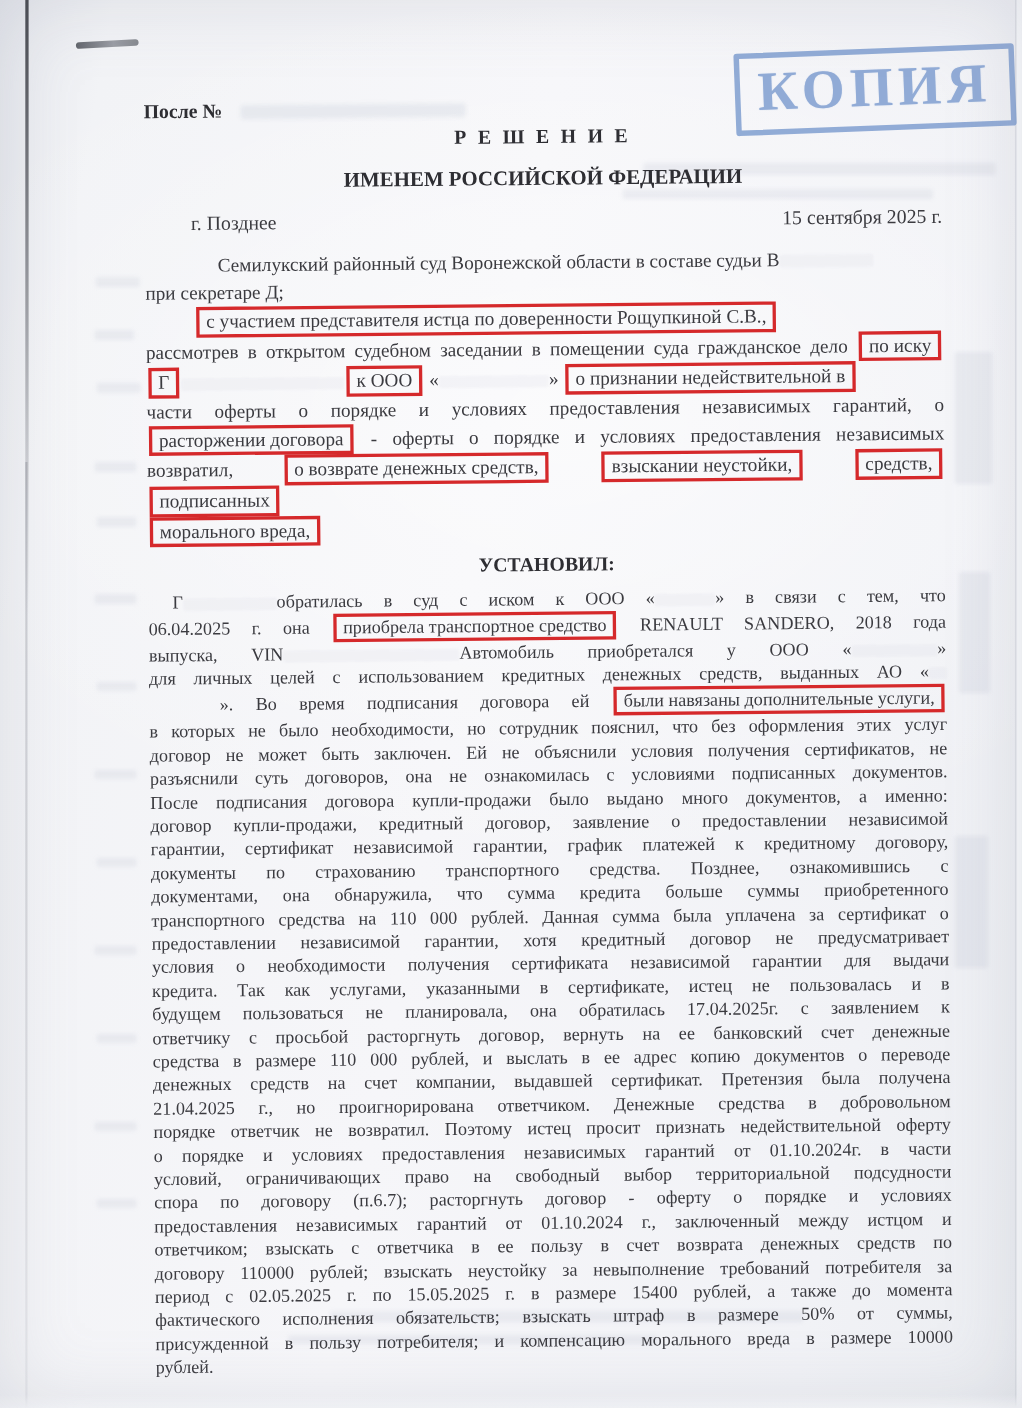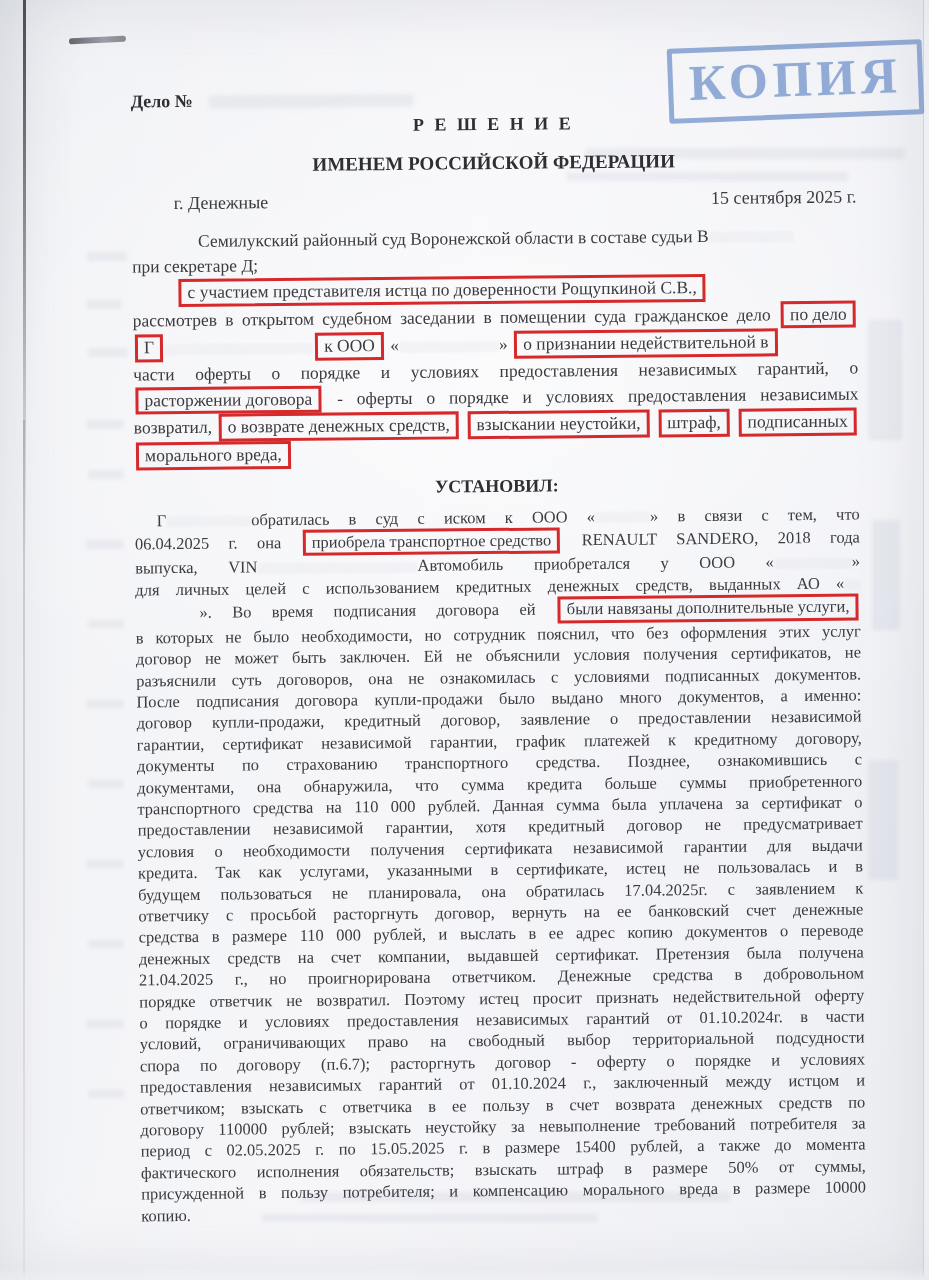--- a/index.html
+++ b/index.html
@@ -83,37 +83,37 @@
       <div class="ghost" style="left: 88px; top: 1090px; width: 36px; height: 8px;"></div>
       <div class="ghost" style="left: 300px; top: 1192px; width: 430px; height: 10px;"></div>
       <div class="ghost" style="left: 262px; top: 1214px; width: 336px; height: 8px;"></div>
       <div class="ghost" style="left: 868px; top: 320px; width: 34px; height: 120px;"></div>
       <div class="ghost" style="left: 872px; top: 520px; width: 28px; height: 110px;"></div>
       <div class="ghost" style="left: 868px; top: 760px; width: 30px; height: 120px;"></div>
     </div>
 
   <div class="content">
     <div class="case-row">
-      <span>Дело №</span><span class="case-redact"></span>
+      <span>После №</span><span class="case-redact"></span>
     </div>
     <div class="title">Р Е Ш Е Н И Е</div>
     <div class="subtitle">ИМЕНЕМ РОССИЙСКОЙ ФЕДЕРАЦИИ</div>
     <div class="city-date">
-      <span>г. Денежные</span>
+      <span>г. Позднее</span>
       <span>15  сентября 2025 г.</span>
     </div>
     <div class="intro" id="intro">
         <div class="line" style="padding-left: 66px;"><span class="seg">Семилукский районный суд Воронежской области в составе судьи В</span><span class="gap" style="width: 85px;"></span></div>
         <div class="line"><span class="seg">при секретаре Д;</span></div>
         <div class="line" style="padding-left: 44px;"><span class="hl">с участием представителя истца по доверенности Рощупкиной  С.В.,</span></div>
-        <div class="line just"><span class="seg">рассмотрев в открытом судебном заседании в помещении суда гражданское дело </span><span class="hl">по дело</span></div>
+        <div class="line just"><span class="seg">рассмотрев в открытом судебном заседании в помещении суда гражданское дело </span><span class="hl">по иску</span></div>
         <div class="line"><span class="hl">Г</span><span class="gap" style="width: 148px;"></span><span class="hl">к  ООО</span><span class="seg"> «</span><span class="gap" style="width: 100px;"></span><span class="seg">» </span><span class="hl">о признании недействительной в</span></div>
         <div class="line just"><span class="seg">части оферты о порядке и условиях предоставления независимых гарантий, о</span></div>
         <div class="line just"><span class="hl">расторжении договора</span><span class="seg"> - оферты о порядке и условиях предоставления независимых</span></div>
-        <div class="line just"><span class="seg">возвратил, </span><span class="hl">о возврате денежных средств,</span><span class="seg"> </span><span class="hl">взыскании неустойки,</span><span class="seg"> </span><span class="hl">штраф,</span><span class="seg"> </span><span class="hl">подписанных</span></div>
+        <div class="line just"><span class="seg">возвратил, </span><span class="hl">о возврате денежных средств,</span><span class="seg"> </span><span class="hl">взыскании неустойки,</span><span class="seg"> </span><span class="hl">средств,</span><span class="seg"> </span><span class="hl">подписанных</span></div>
         <div class="line"><span class="hl">морального вреда,</span></div>
       </div>
     <div class="established">УСТАНОВИЛ:</div>
     <div class="body" id="bodyp">
         <div class="line just" style="padding-left: 22px;"><span class="seg">Г</span><span class="gap" style="width: 85px;"></span><span class="seg">обратилась в суд с иском к ООО «</span><span class="gap" style="width: 55px;"></span><span class="seg">» в связи с тем, что</span></div>
         <div class="line just"><span class="seg">06.04.2025 г. она </span><span class="hl">приобрела транспортное средство</span><span class="seg"> RENAULT  SANDERO,  2018 года</span></div>
         <div class="line just"><span class="seg">выпуска, VIN</span><span class="gap" style="width: 160px;"></span><span class="seg">Автомобиль приобретался у ООО «</span><span class="gap" style="width: 78px;"></span><span class="seg">»</span></div>
         <div class="line just"><span class="seg">для личных целей с использованием кредитных денежных средств, выданных АО «</span><span class="gap" style="width: 16px;"></span></div>
         <div class="line just" style="padding-left: 64px;"><span class="seg">». Во время подписания договора ей </span><span class="hl">были навязаны дополнительные услуги,</span></div>
         <div class="line just"><span class="seg">в которых не было необходимости, но сотрудник пояснил, что без оформления этих услуг</span></div>
@@ -136,16 +136,16 @@
         <div class="line just"><span class="seg">порядке ответчик не возвратил. Поэтому истец просит признать недействительной оферту</span></div>
         <div class="line just"><span class="seg">о порядке и условиях предоставления независимых гарантий от 01.10.2024г. в части</span></div>
         <div class="line just"><span class="seg">условий, ограничивающих право на свободный выбор территориальной подсудности</span></div>
         <div class="line just"><span class="seg">спора по договору (п.6.7); расторгнуть договор - оферту о порядке и условиях</span></div>
         <div class="line just"><span class="seg">предоставления независимых гарантий от 01.10.2024 г., заключенный между истцом и</span></div>
         <div class="line just"><span class="seg">ответчиком; взыскать с ответчика в ее пользу в счет возврата денежных средств по</span></div>
         <div class="line just"><span class="seg">договору 110000 рублей; взыскать неустойку за невыполнение требований потребителя за</span></div>
         <div class="line just"><span class="seg">период с 02.05.2025 г. по 15.05.2025 г. в размере 15400 рублей, а также до момента</span></div>
         <div class="line just"><span class="seg">фактического исполнения обязательств; взыскать штраф в размере 50% от суммы,</span></div>
         <div class="line just"><span class="seg">присужденной в пользу потребителя; и компенсацию морального вреда в размере 10000</span></div>
-        <div class="line"><span class="seg">копию.</span></div>
+        <div class="line"><span class="seg">рублей.</span></div>
       </div>
   </div>
 </div>
 
 </body></html>

